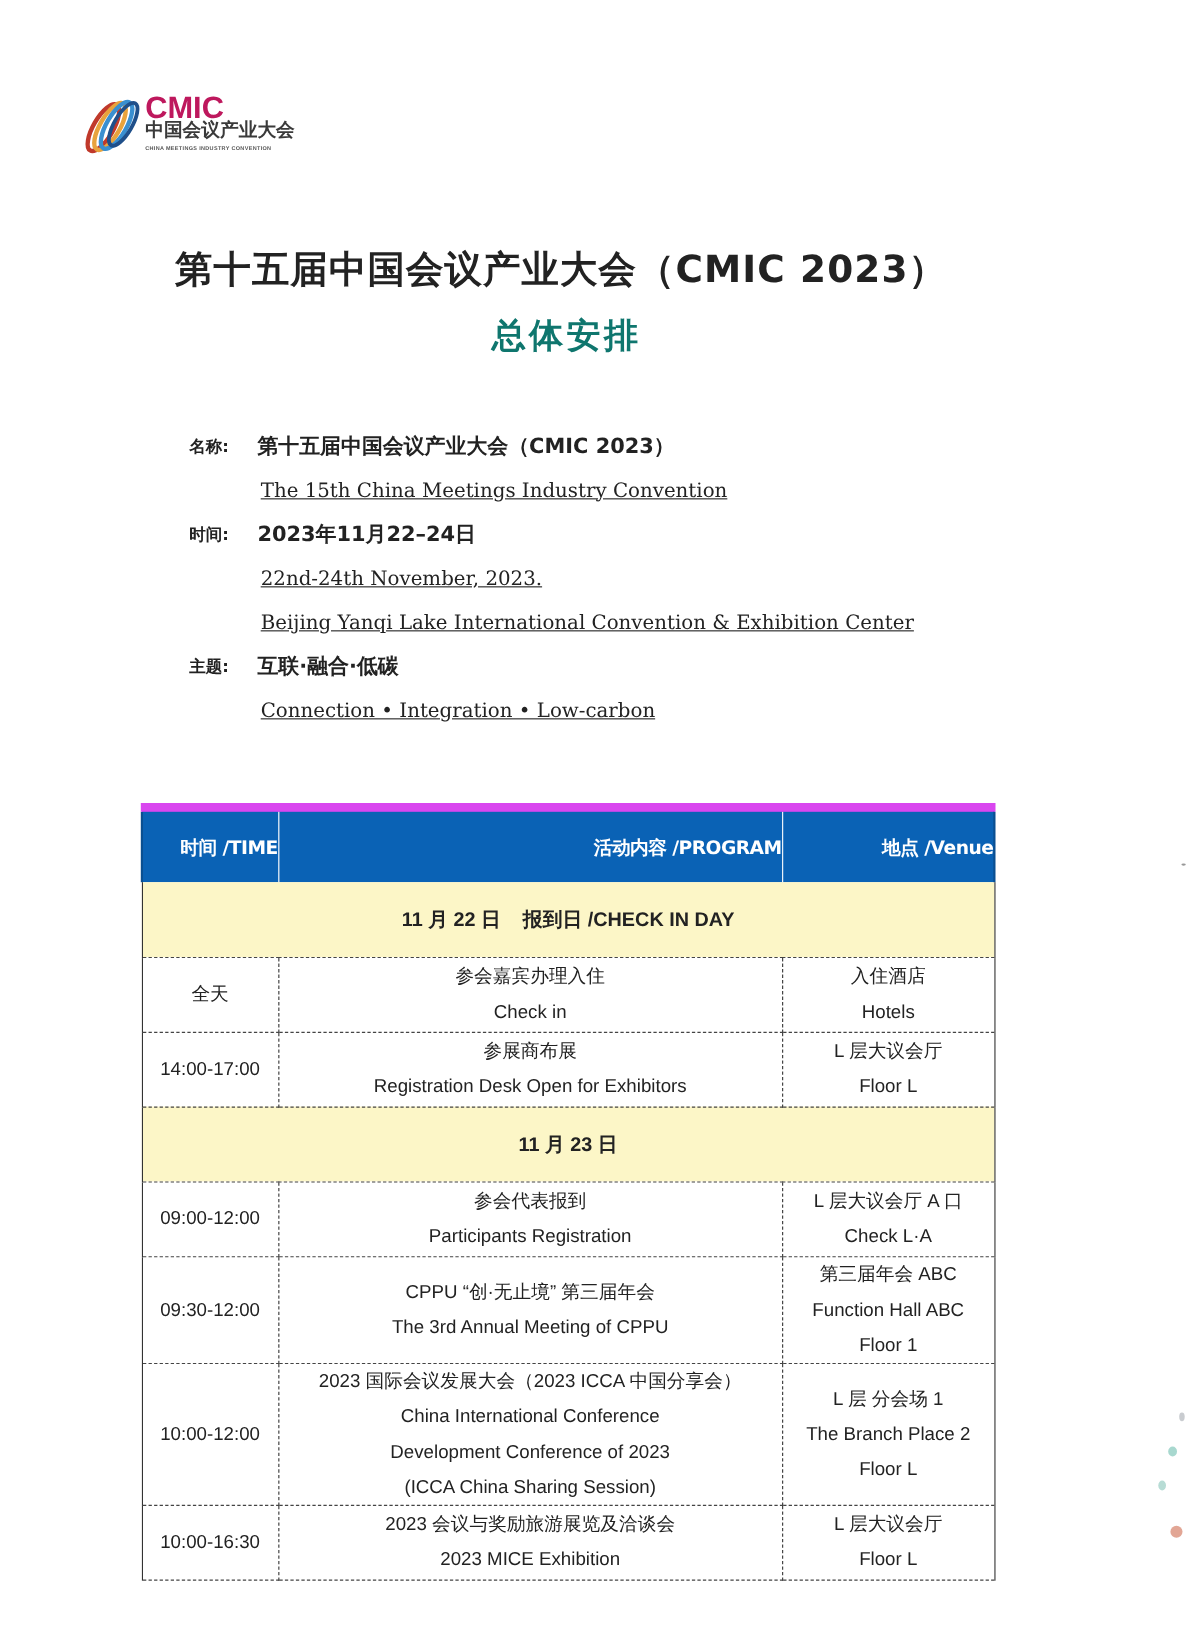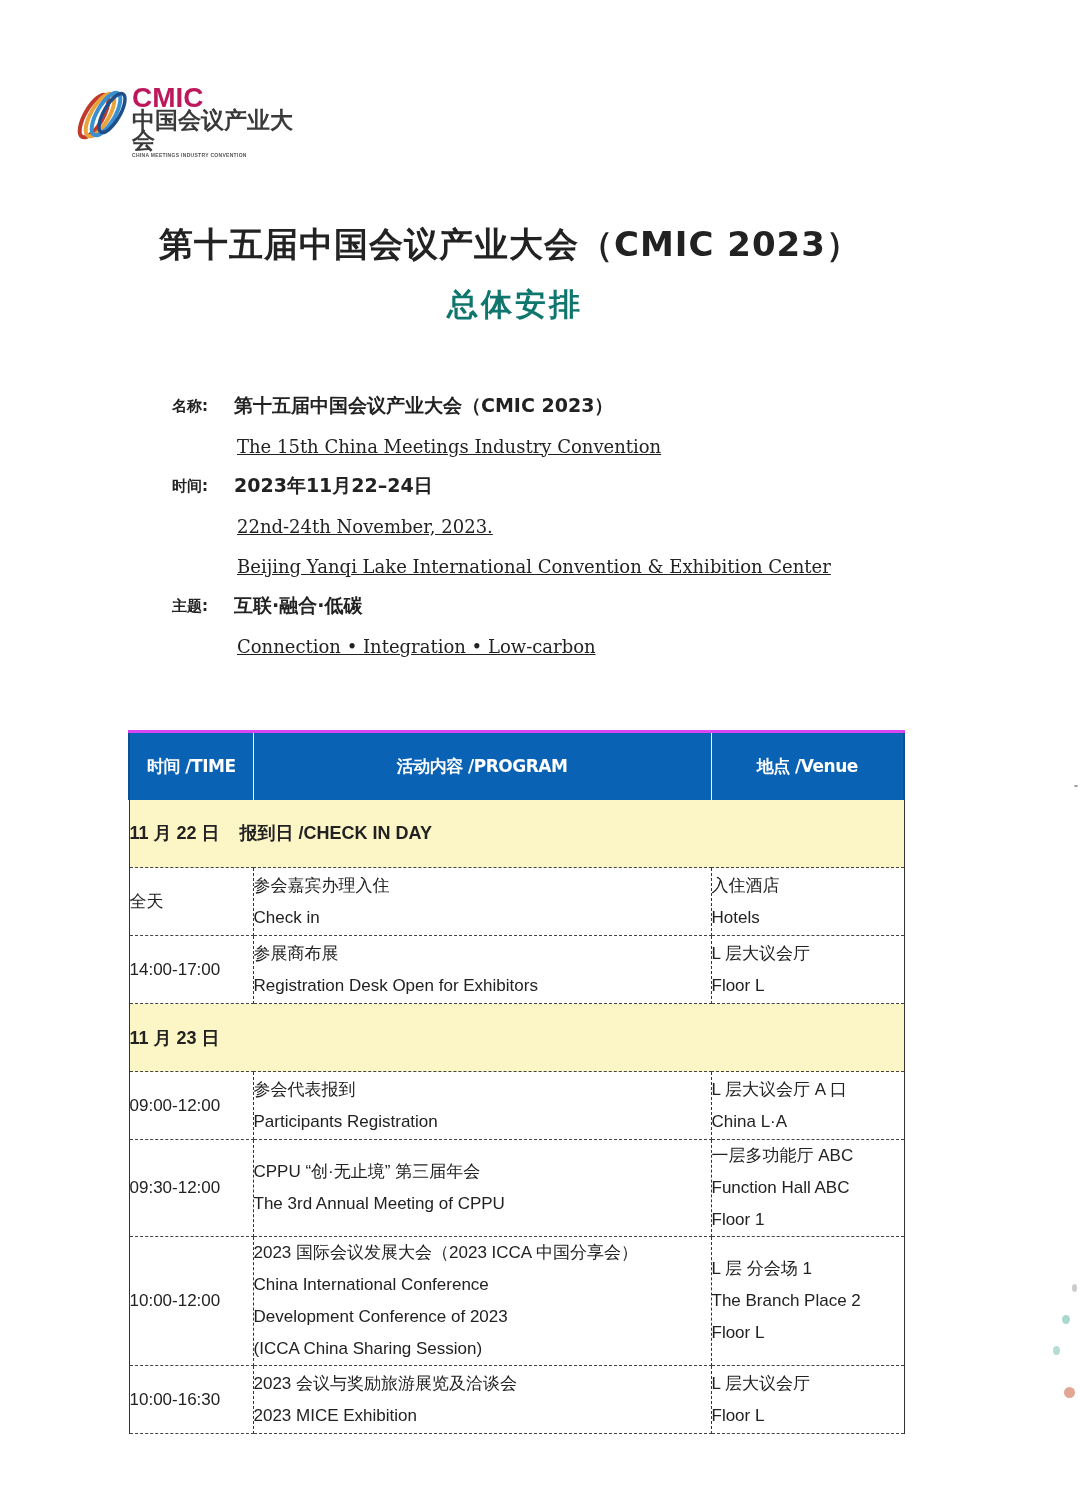--- a/index.html
+++ b/index.html
@@ -3,38 +3,38 @@
 <meta charset="utf-8">
 <style>
   * { box-sizing: border-box; margin: 0; padding: 0; }
   html, body { width: 1080px; height: 1488px; background: #ffffff; overflow: hidden; }
   body { position: relative; font-family: "DejaVu Sans", "Liberation Sans", sans-serif; color: #1a1a1a; }
 
   .logo { position: absolute; left: 70px; top: 84px; width: 240px; height: 64px; }
   .logo-mark { position: absolute; left: 0; top: 2px; width: 60px; height: 58px; }
   .logo-text { position: absolute; left: 62px; top: 0; }
   .logo-cmic { font-family: "Liberation Sans", sans-serif; font-weight: bold; font-size: 28px; color: #be185d; line-height: 28px; letter-spacing: 0px; }
-  .logo-cn { font-family: Liberation Serif, serif; font-weight: bold; font-size: 23px; color: #3a3a3a; line-height: 20px; margin-top: -1px; letter-spacing: 0px; }
+  .logo-cn { font-family: Liberation Mono, monospace; font-weight: bold; font-size: 17px; color: #3a3a3a; line-height: 20px; margin-top: -1px; letter-spacing: 0px; }
   .logo-en { font-family: "Liberation Sans", sans-serif; font-weight: bold; font-size: 5px; color: #555; line-height: 8px; letter-spacing: 0.3px; }
 
   .title { position: absolute; left: 0; width: 1020px; top: 222px; text-align: center; font-weight: bold; font-size: 34px; color: #222; letter-spacing: 1px; font-family: "DejaVu Sans", sans-serif; }
   .subtitle { position: absolute; left: 0; width: 1030px; top: 284px; text-align: center; font-weight: bold; font-size: 31px; color: #0f766e; letter-spacing: 3px; }
 
   .info { position: absolute; left: 172px; top: 386px; width: 760px; }
   .info-row { height: 40px; display: flex; align-items: center; }
   .info-label { font-weight: bold; font-size: 15px; color: #222; width: 62px; white-space: nowrap; }
   .info-cn { font-size: 19px; color: #222; font-weight: bold; }
   .info-en { padding-left: 65px; font-family: "DejaVu Serif", "Liberation Serif", serif; font-size: 18px; color: #222; text-decoration: underline; }
 
   .schedule { position: absolute; left: 128px; top: 730px; width: 775px; border-collapse: collapse; table-layout: fixed; }
   .schedule th { background: #0a62b5; color: #fff; font-weight: bold; font-size: 17px; height: 68px; border-left: 1px solid #ffffff; border-right: 1px solid #ffffff; letter-spacing: -0.5px; }
   .schedule th:first-child { border-left: 2px solid #0a4f91; }
   .schedule th:last-child { border-right: 2px solid #0a4f91; }
-  .schedule thead tr { border-top: 3px solid #d946ef; }
-  .schedule td { font-size: 17px; color: #222; text-align: left; vertical-align: middle; border-left: 1.5px dashed #333; border-right: 1.5px dashed #333; border-bottom: 1.5px dashed #444; line-height: 32px; font-family: "Liberation Sans", sans-serif; }
+  .schedule thead tr { border-top: 8px solid #d946ef; text-align: right; }
+  .schedule td { font-size: 17px; color: #222; text-align: center; vertical-align: middle; border-left: 1.5px dashed #333; border-right: 1.5px dashed #333; border-bottom: 1.5px dashed #444; line-height: 32px; font-family: "Liberation Sans", sans-serif; }
   .schedule td:first-child { border-left: 1.5px solid #333; }
   .schedule td:last-child { border-right: 1.5px solid #333; }
   .day-row td { background: #fcf6c7; font-weight: bold; font-size: 18px; height: 68px; }
   .time-cell { font-size: 17px; }
   .line { display: block; }
 
   .dots .d { position: absolute; border-radius: 50%; }
 </style>
 </head>
 <body>
@@ -118,31 +118,31 @@
       <td colspan="3">11 月 23 日</td>
     </tr>
     <tr style="height:68px">
       <td class="time-cell">09:00-12:00</td>
       <td>
         <span class="line">参会代表报到</span>
         <span class="line">Participants Registration</span>
       </td>
       <td>
         <span class="line">L 层大议会厅 A 口</span>
-        <span class="line">China L·A</span>
+        <span class="line">Check L·A</span>
       </td>
     </tr>
     <tr style="height:97px">
       <td class="time-cell">09:30-12:00</td>
       <td>
         <span class="line">CPPU “创·无止境” 第三届年会</span>
         <span class="line">The 3rd Annual Meeting of CPPU</span>
       </td>
       <td>
-        <span class="line">一层多功能厅 ABC</span>
+        <span class="line">第三届年会 ABC</span>
         <span class="line">Function Hall ABC</span>
         <span class="line">Floor 1</span>
       </td>
     </tr>
     <tr style="height:129px">
       <td class="time-cell">10:00-12:00</td>
       <td>
         <span class="line">2023 国际会议发展大会（2023 ICCA 中国分享会）</span>
         <span class="line">China International Conference</span>
         <span class="line">Development Conference of 2023</span>

